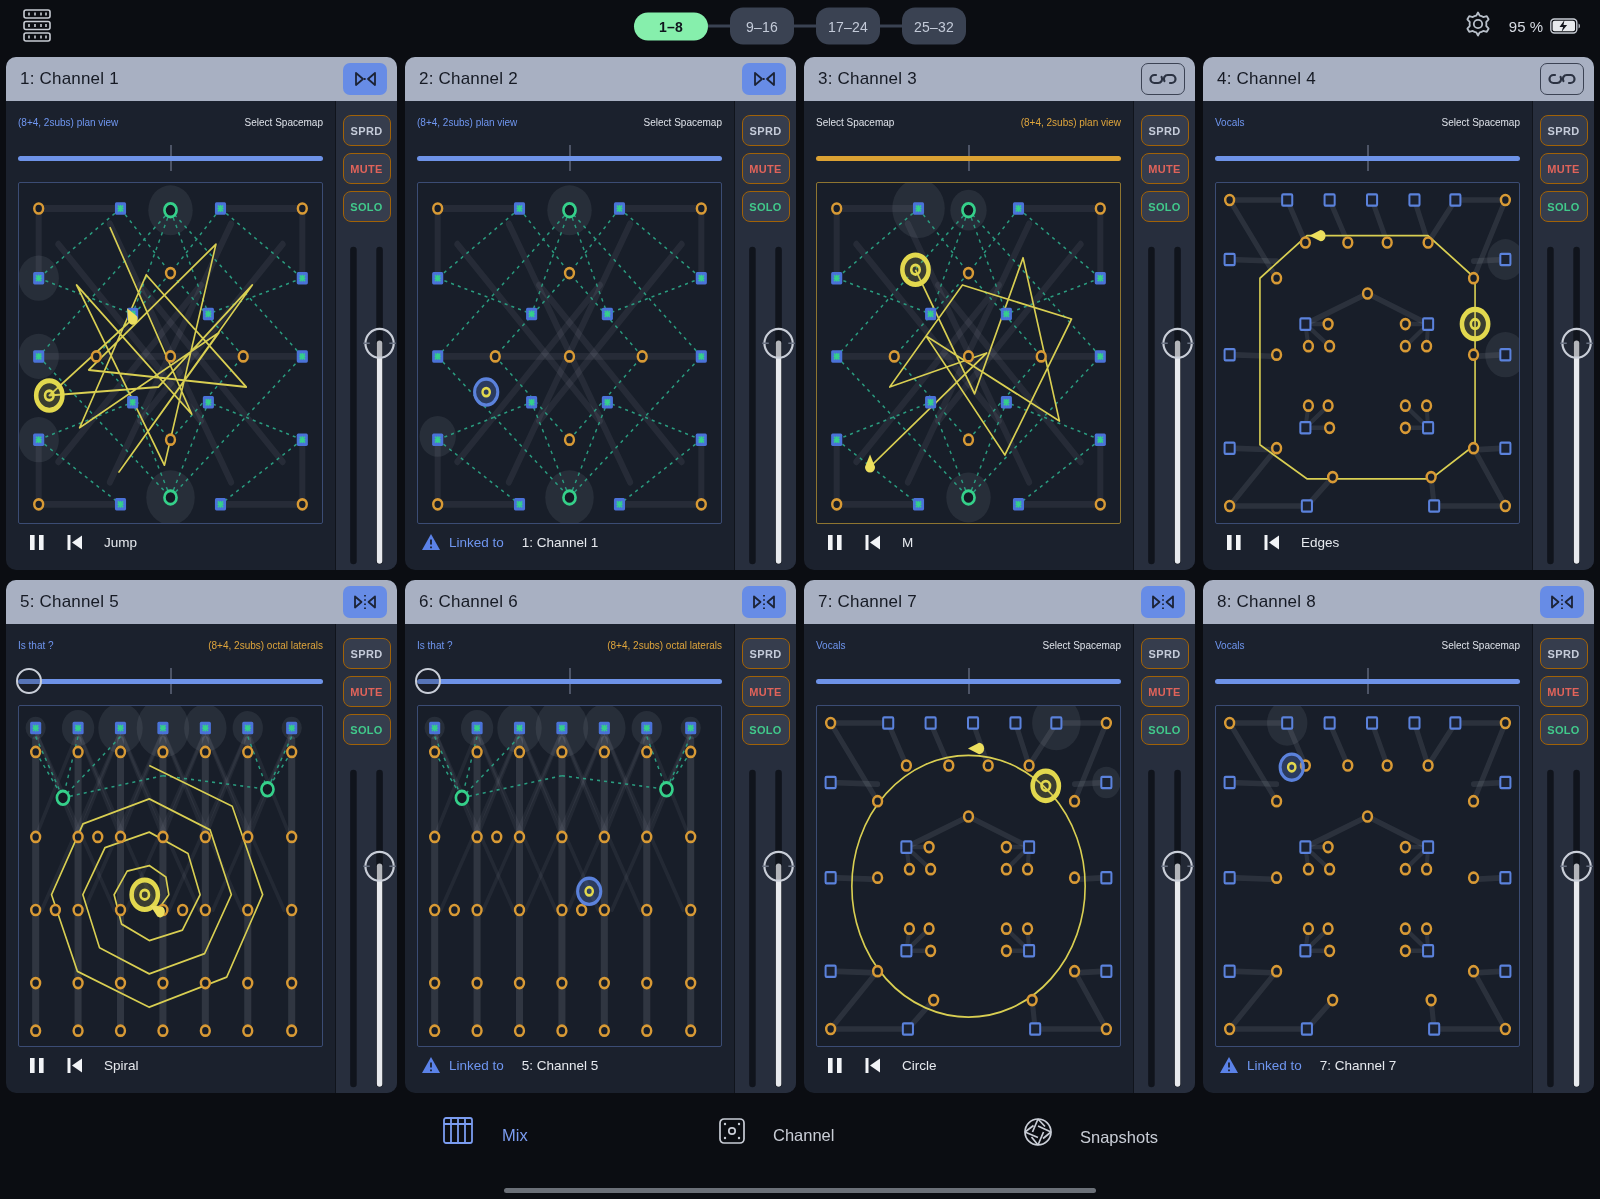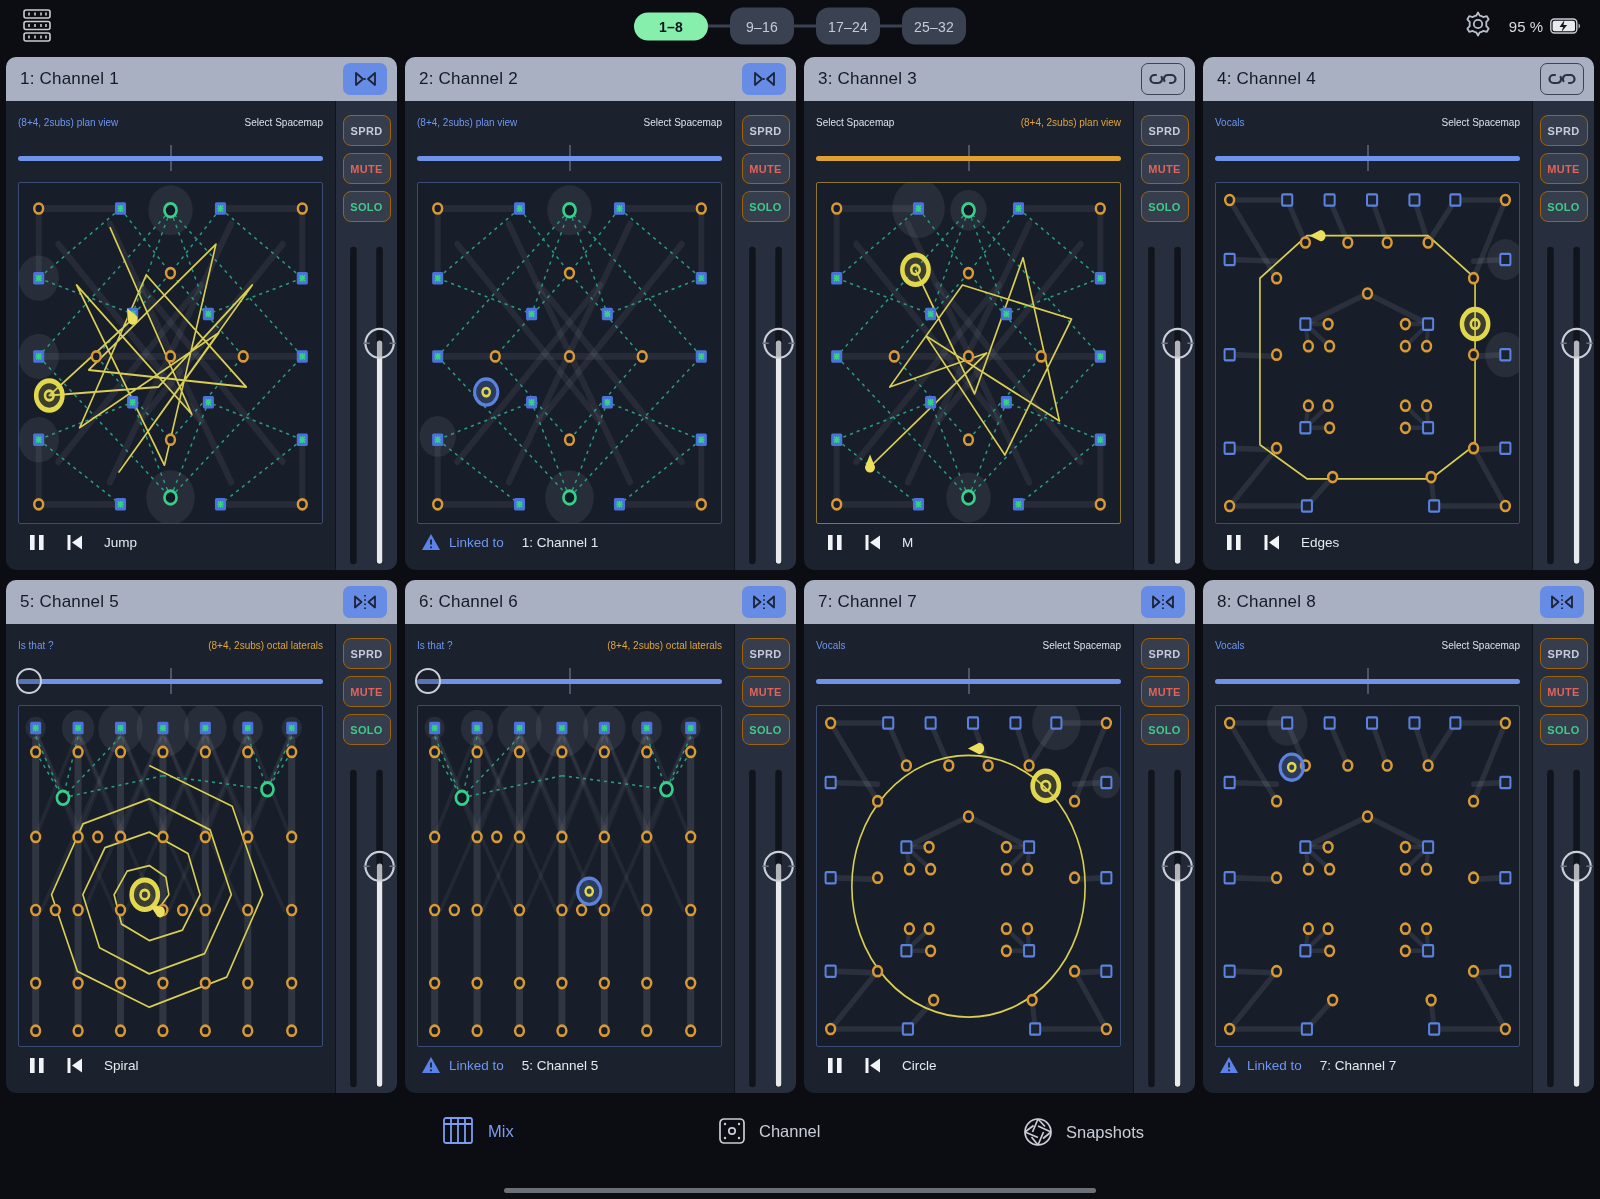--- a/index.html
+++ b/index.html
@@ -54,21 +54,21 @@
     display:flex; flex-direction:column; align-items:center; padding-top:14px; }
   .strip-btn { width:48px; height:37px; border-radius:8px; border:1px solid #a16207; background:#363d4d;
     font-size:11px; font-weight:bold; letter-spacing:.3px; display:flex; align-items:center; justify-content:center;
     margin-bottom:7px; cursor:pointer; }
   .strip-btn.sprd { color:#c5cbd9; } .strip-btn.mute { color:#e0635a; } .strip-btn.solo { color:#41c98b; }
   .fader { flex:1; width:100%; margin-top:10px; }
   .fader svg { width:100%; height:100%; }
 
   
   .tabbar { position:relative; height:108px; }
-  .tab-item { position:absolute; top:24px; display:flex; align-items:center; gap:13px; cursor:pointer; }
+  .tab-item { position:absolute; top:24px; display:flex; align-items:flex-end; gap:27px; cursor:pointer; }
   .tab-label { font-size:16.5px; color:#c9cdd6; }
   .tab-item.active .tab-label { color:#7b9cf0; }
   .home-indicator { position:absolute; left:50%; bottom:8px; transform:translateX(-50%);
     width:592px; height:5px; border-radius:3px; background:#6b7078; cursor:pointer; }
 </style>
 </head>
 <body>
 
 <div class="topbar">
   <div class="menu-btn">

